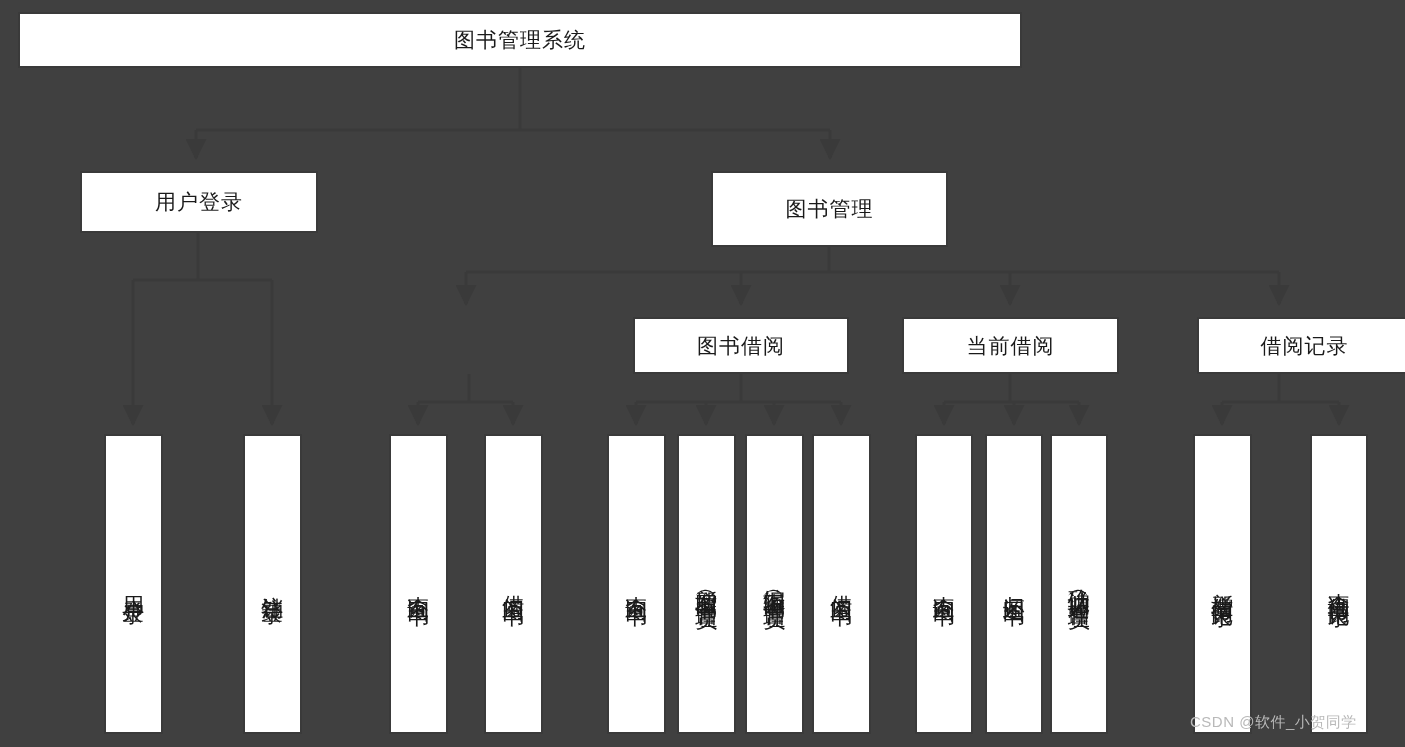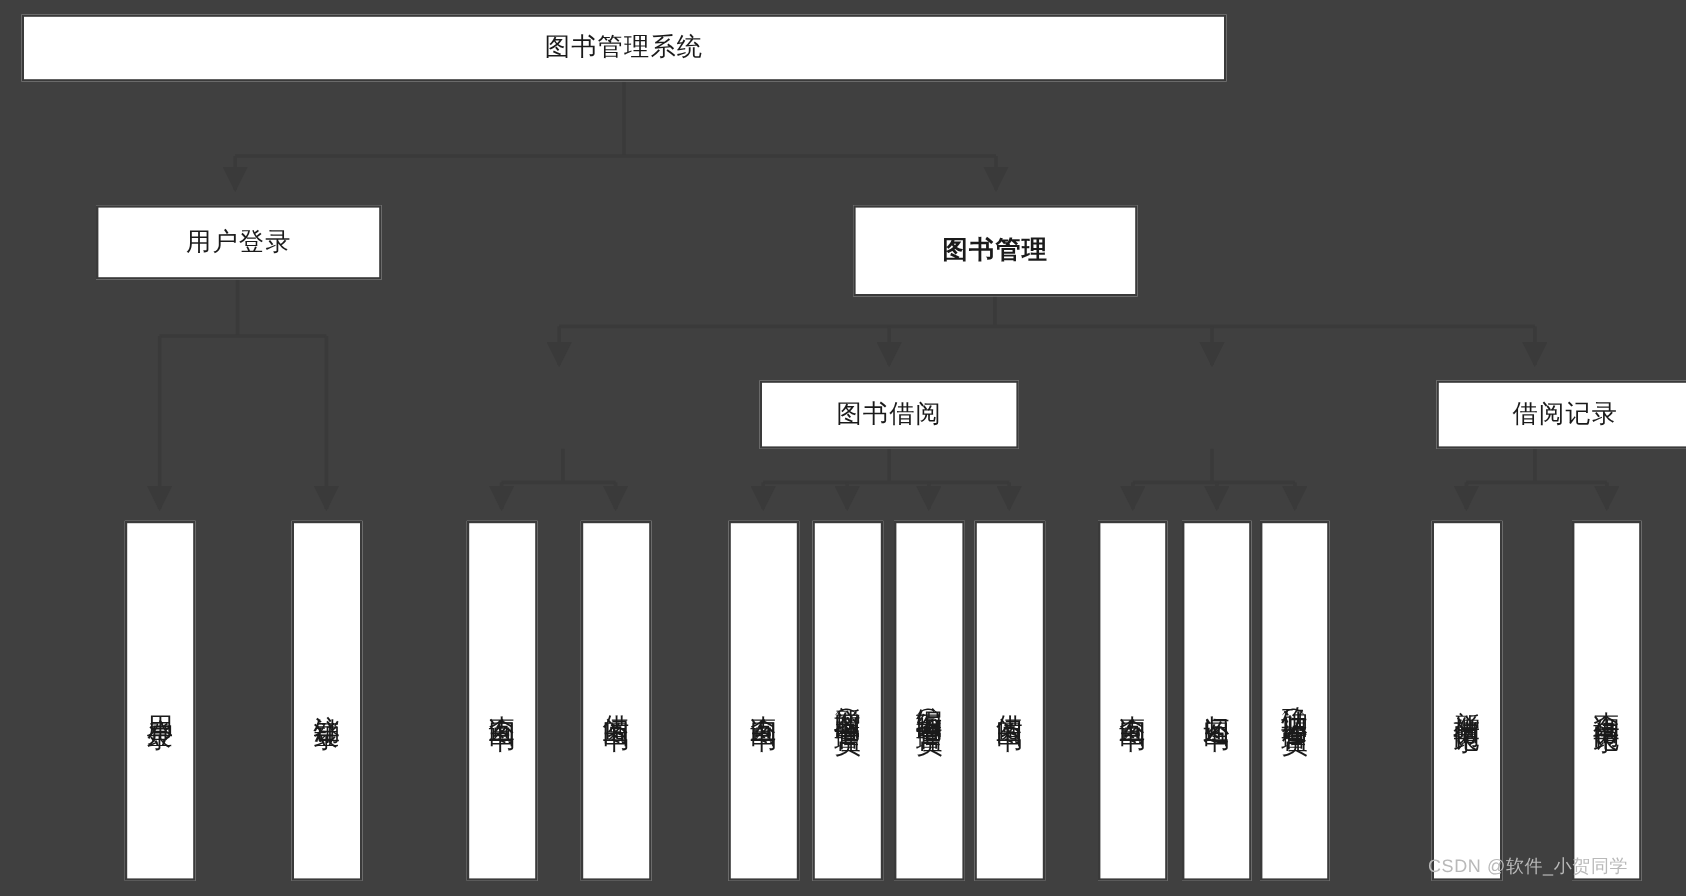--- a/index.html
+++ b/index.html
@@ -120,26 +120,29 @@
     </g>
   </svg>
 
   <div class="node horiz" style="left:18px; top:12px; width:1004px; height:56px;">
     <span>图书管理系统</span>
   </div>
 
   <div class="node horiz" style="left:80px; top:171px; width:238px; height:62px;">
     <span>用户登录</span>
   </div>
-  <div class="node horiz" style="left:711px; top:171px; width:237px; height:76px;font-weight:bold;">
+  <div class="node horiz" style="left:711px; top:171px; width:237px; height:76px;">
     <span>图书管理</span>
   </div>
 
   <div class="node horiz" style="left:633px; top:317px; width:216px; height:57px;">
     <span>图书借阅</span>
+  </div>
+  <div class="node horiz" style="left:902px; top:317px; width:217px; height:57px;">
+    <span>当前借阅</span>
   </div>
   <div class="node horiz" style="left:1172px; top:317px; width:215px; height:57px;margin-left:25px;">
     <span>借阅记录</span>
   </div>
 
   <div class="node vert" style="left:104px; top:434px; width:59px; height:300px;">
     <span class="vtext">用户登录</span>
   </div>
   <div class="node vert" style="left:243px; top:434px; width:59px; height:300px;">
     <span class="vtext">注销登录</span>

